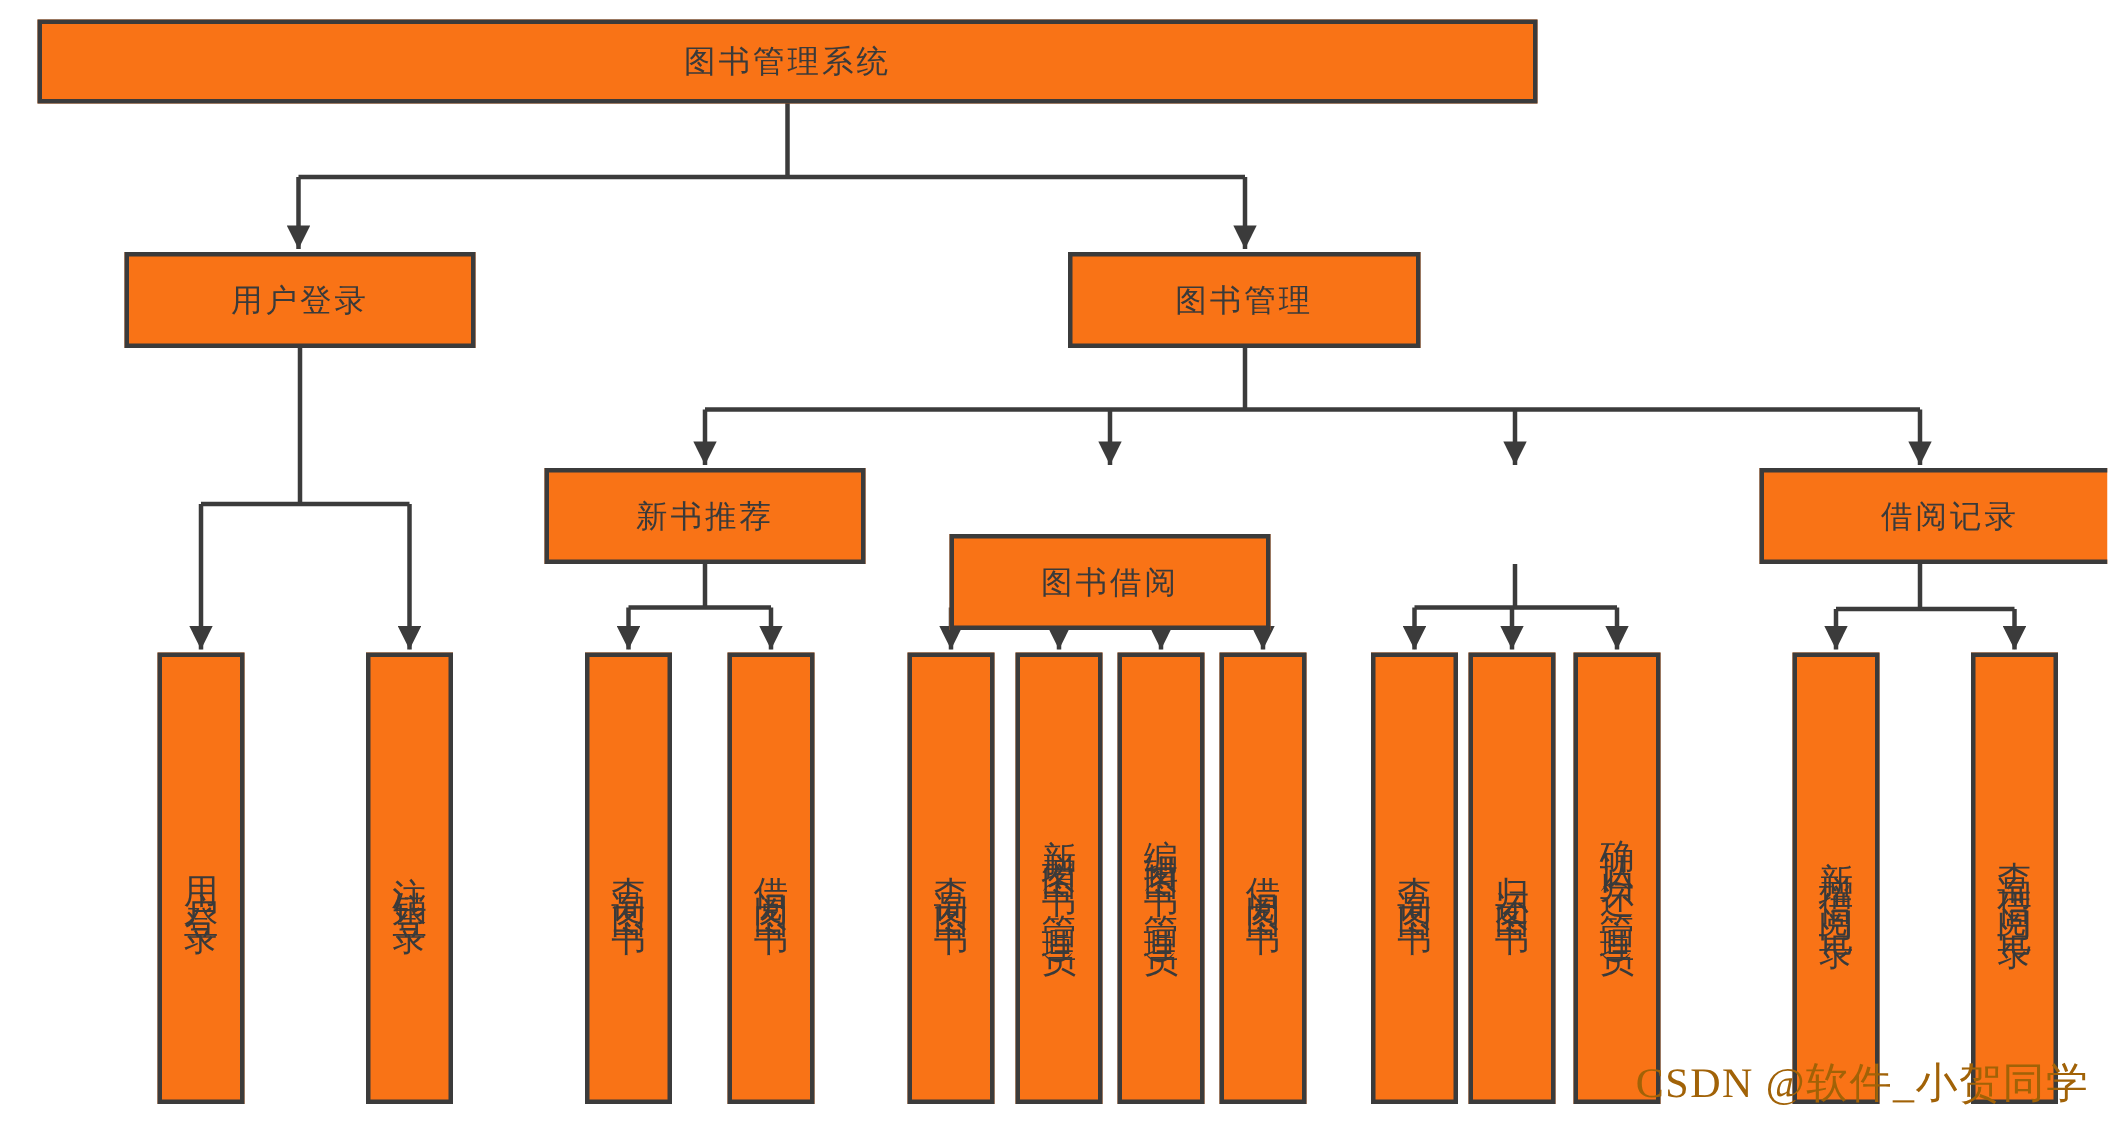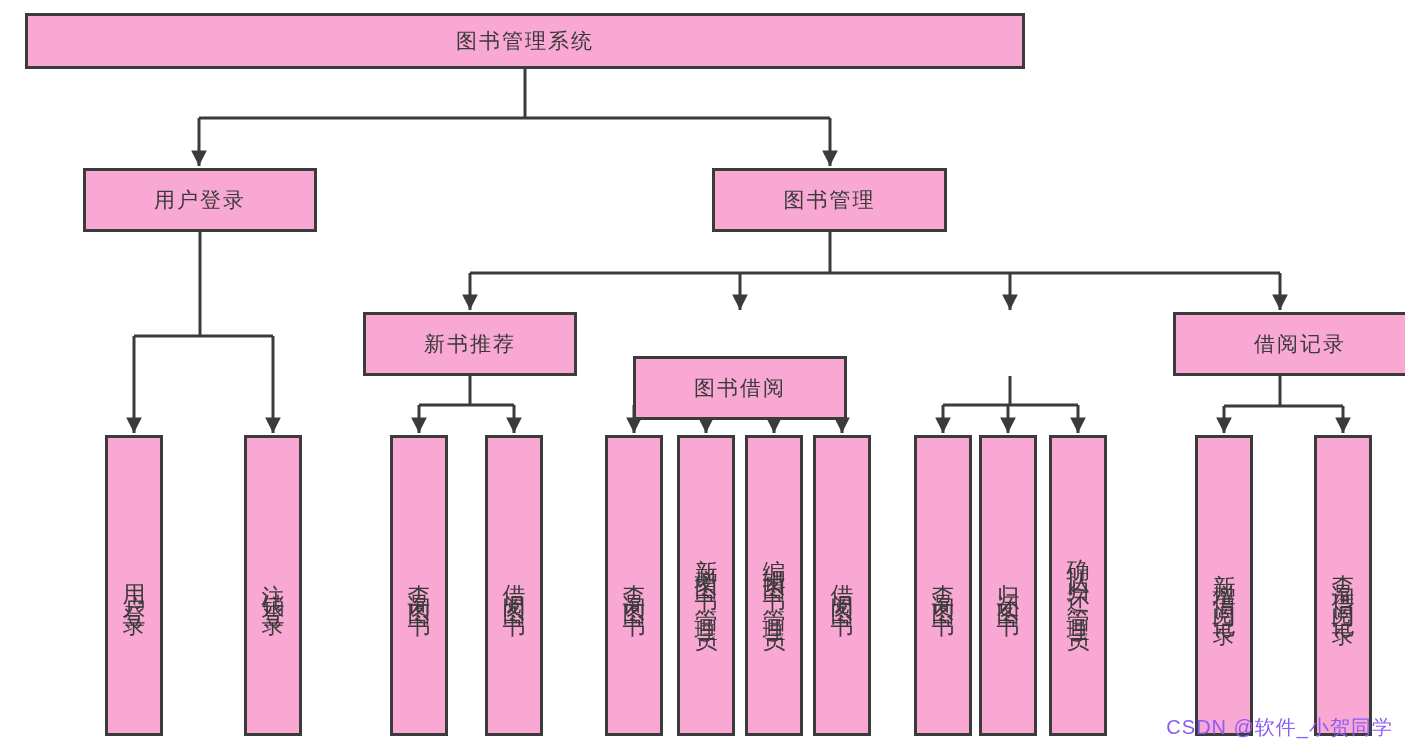--- a/index.html
+++ b/index.html
@@ -19,21 +19,21 @@
   .stage svg.wires {
     position: absolute;
     left: 0; top: 0;
     width: 1405px; height: 747px;
     z-index: 1;
   }
   .node {
     position: absolute;
     box-sizing: border-box;
     border: 3px solid #3b3b3b;
-    background: #f9a8d4;
+    background: #f97316;
     display: flex;
     align-items: center;
     justify-content: center;
     z-index: 2;
     color: #3a3a3a;
   }
   .node.hbox {
     font-size: 21px;
     letter-spacing: 2px;
     white-space: nowrap;
@@ -48,25 +48,26 @@
     text-orientation: mixed;
     font-size: 23px;
     letter-spacing: 10px;
     line-height: 1;
     white-space: nowrap;
   }
   .watermark {
     position: absolute;
     right: 12px;
     bottom: 6px;
-    font-size: 20px;
+    font-size: 28px;
     letter-spacing: 1px;
-    color: #8b5cf6;
+    color: #a16207;
     z-index: 5;
     white-space: nowrap;
+    font-family: Liberation Serif, serif;
   }
 </style>
 </head>
 <body>
 
 <div class="stage">
 
   <svg class="wires" viewBox="0 0 1405 747" xmlns="http://www.w3.org/2000/svg">
     <defs>
       <marker id="ah" viewBox="0 0 10 10" refX="10" refY="5" markerWidth="7" markerHeight="5.2" orient="auto">

